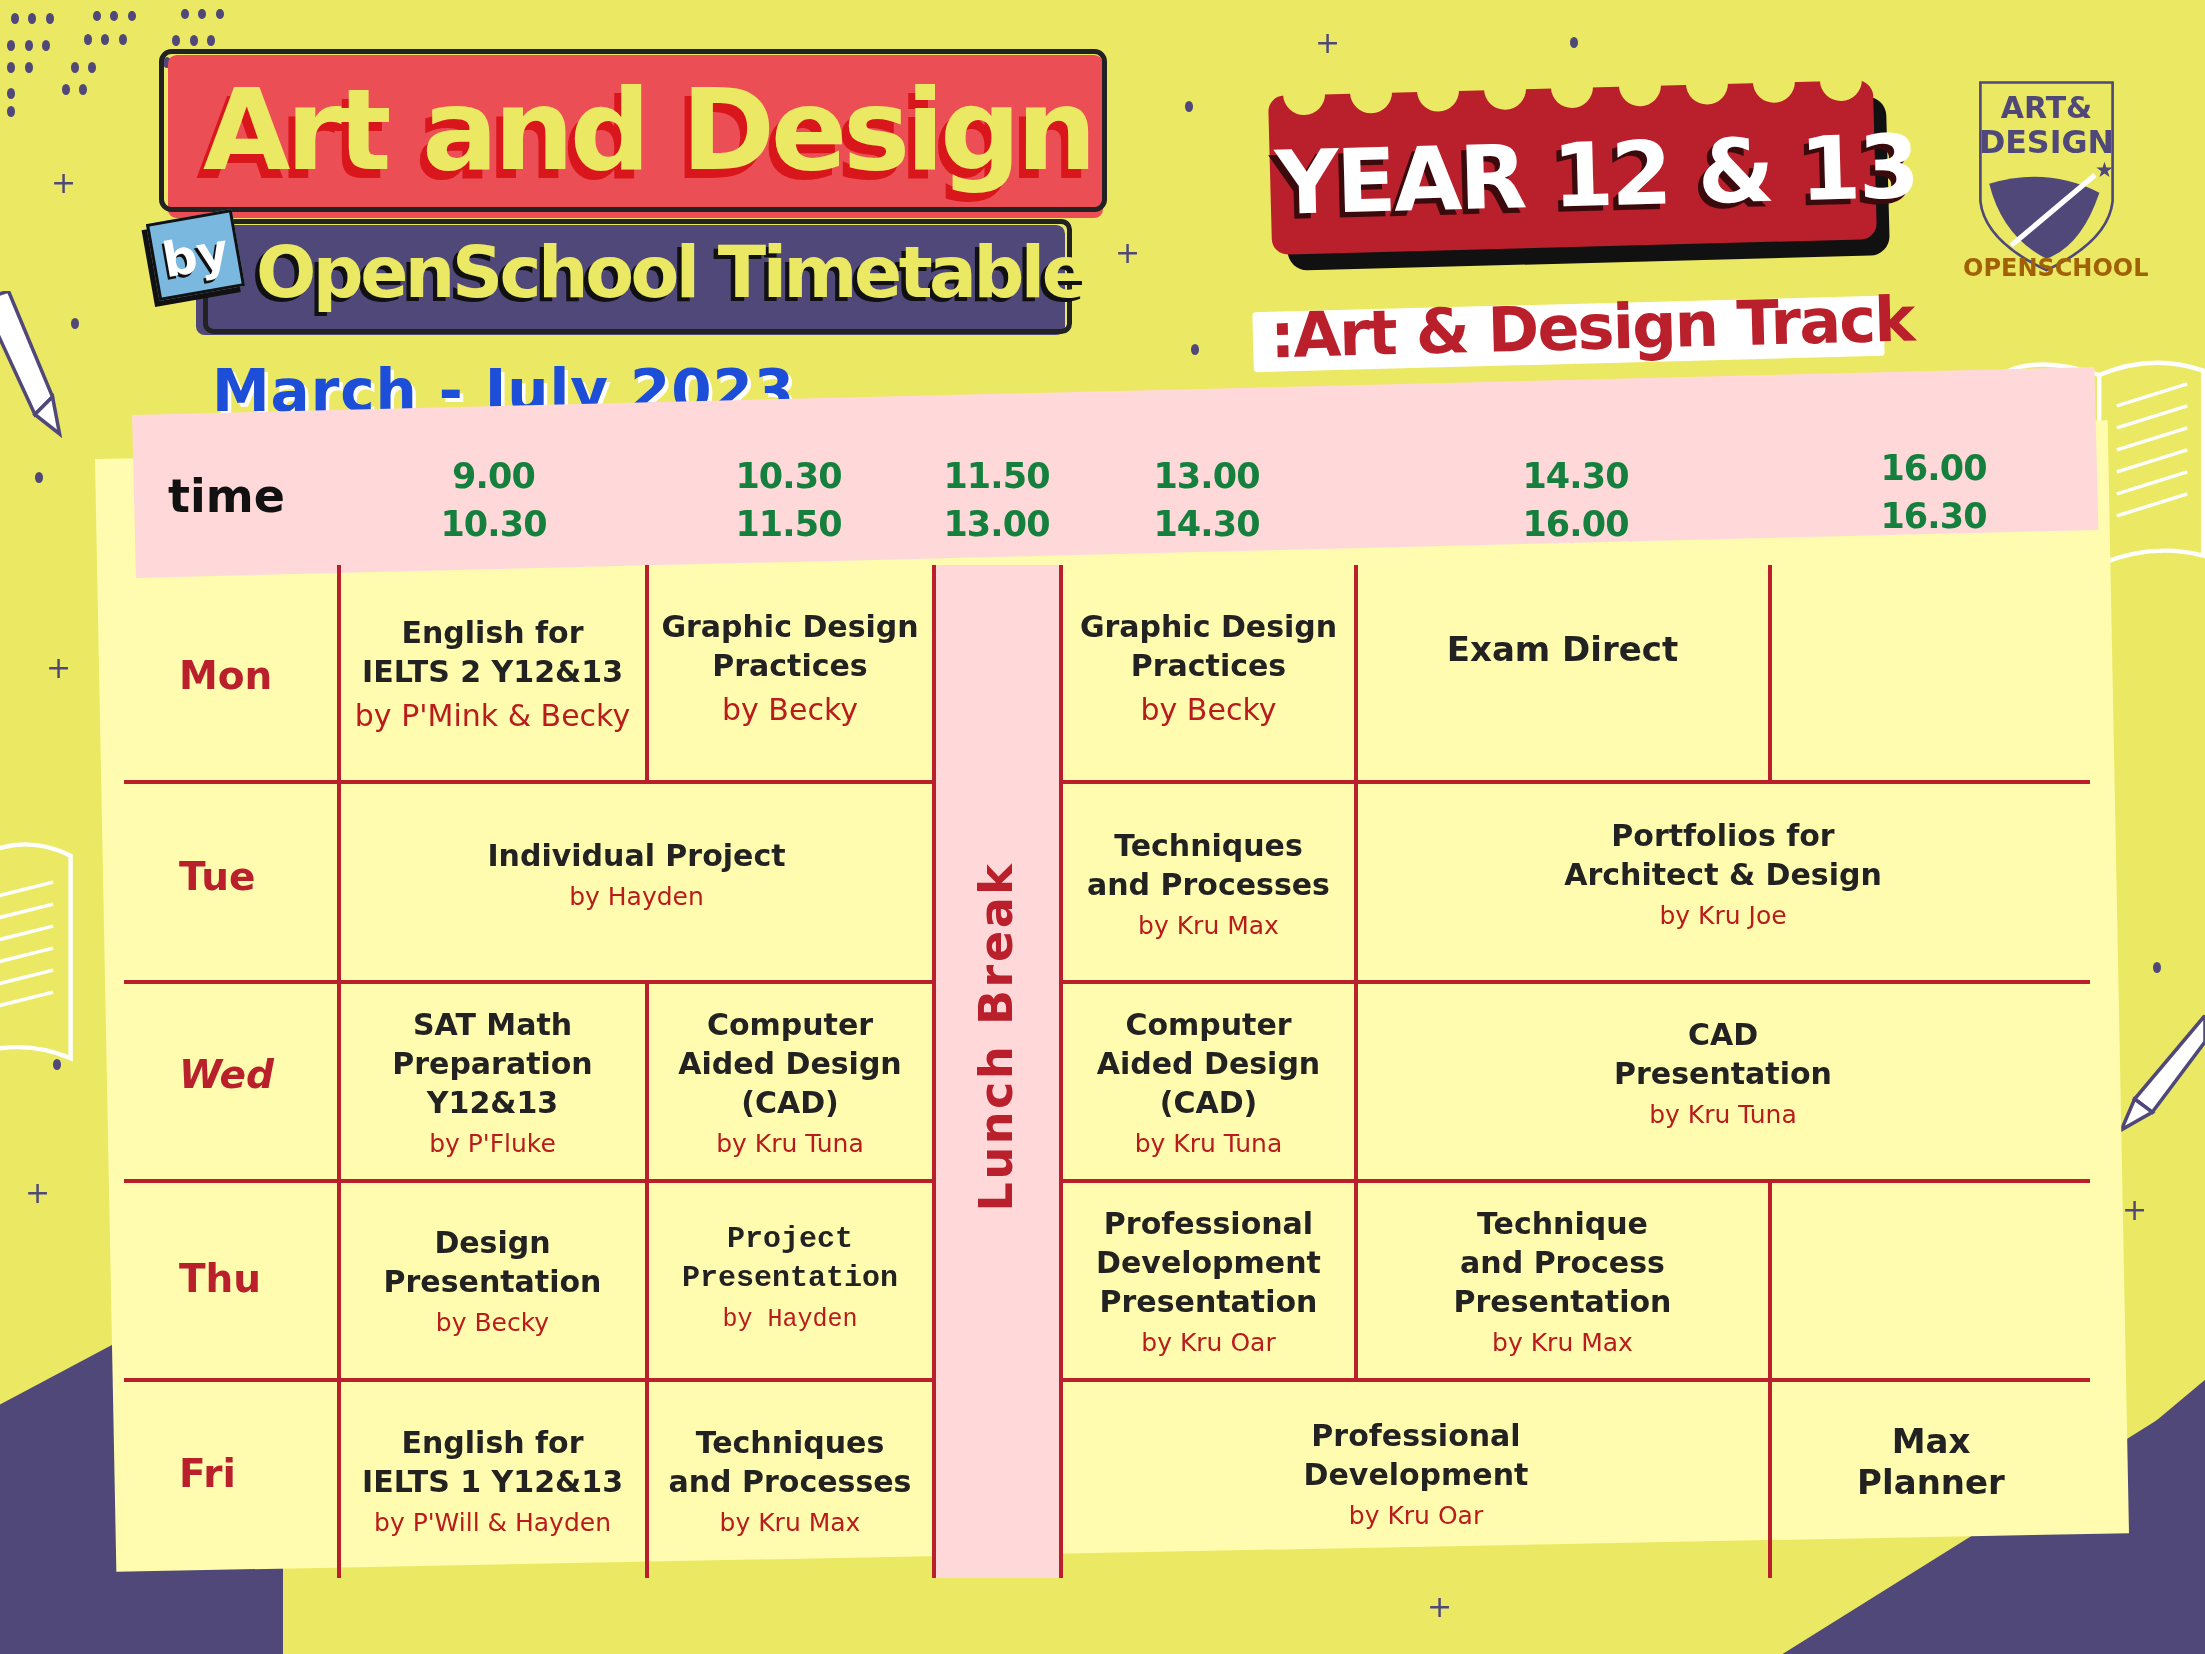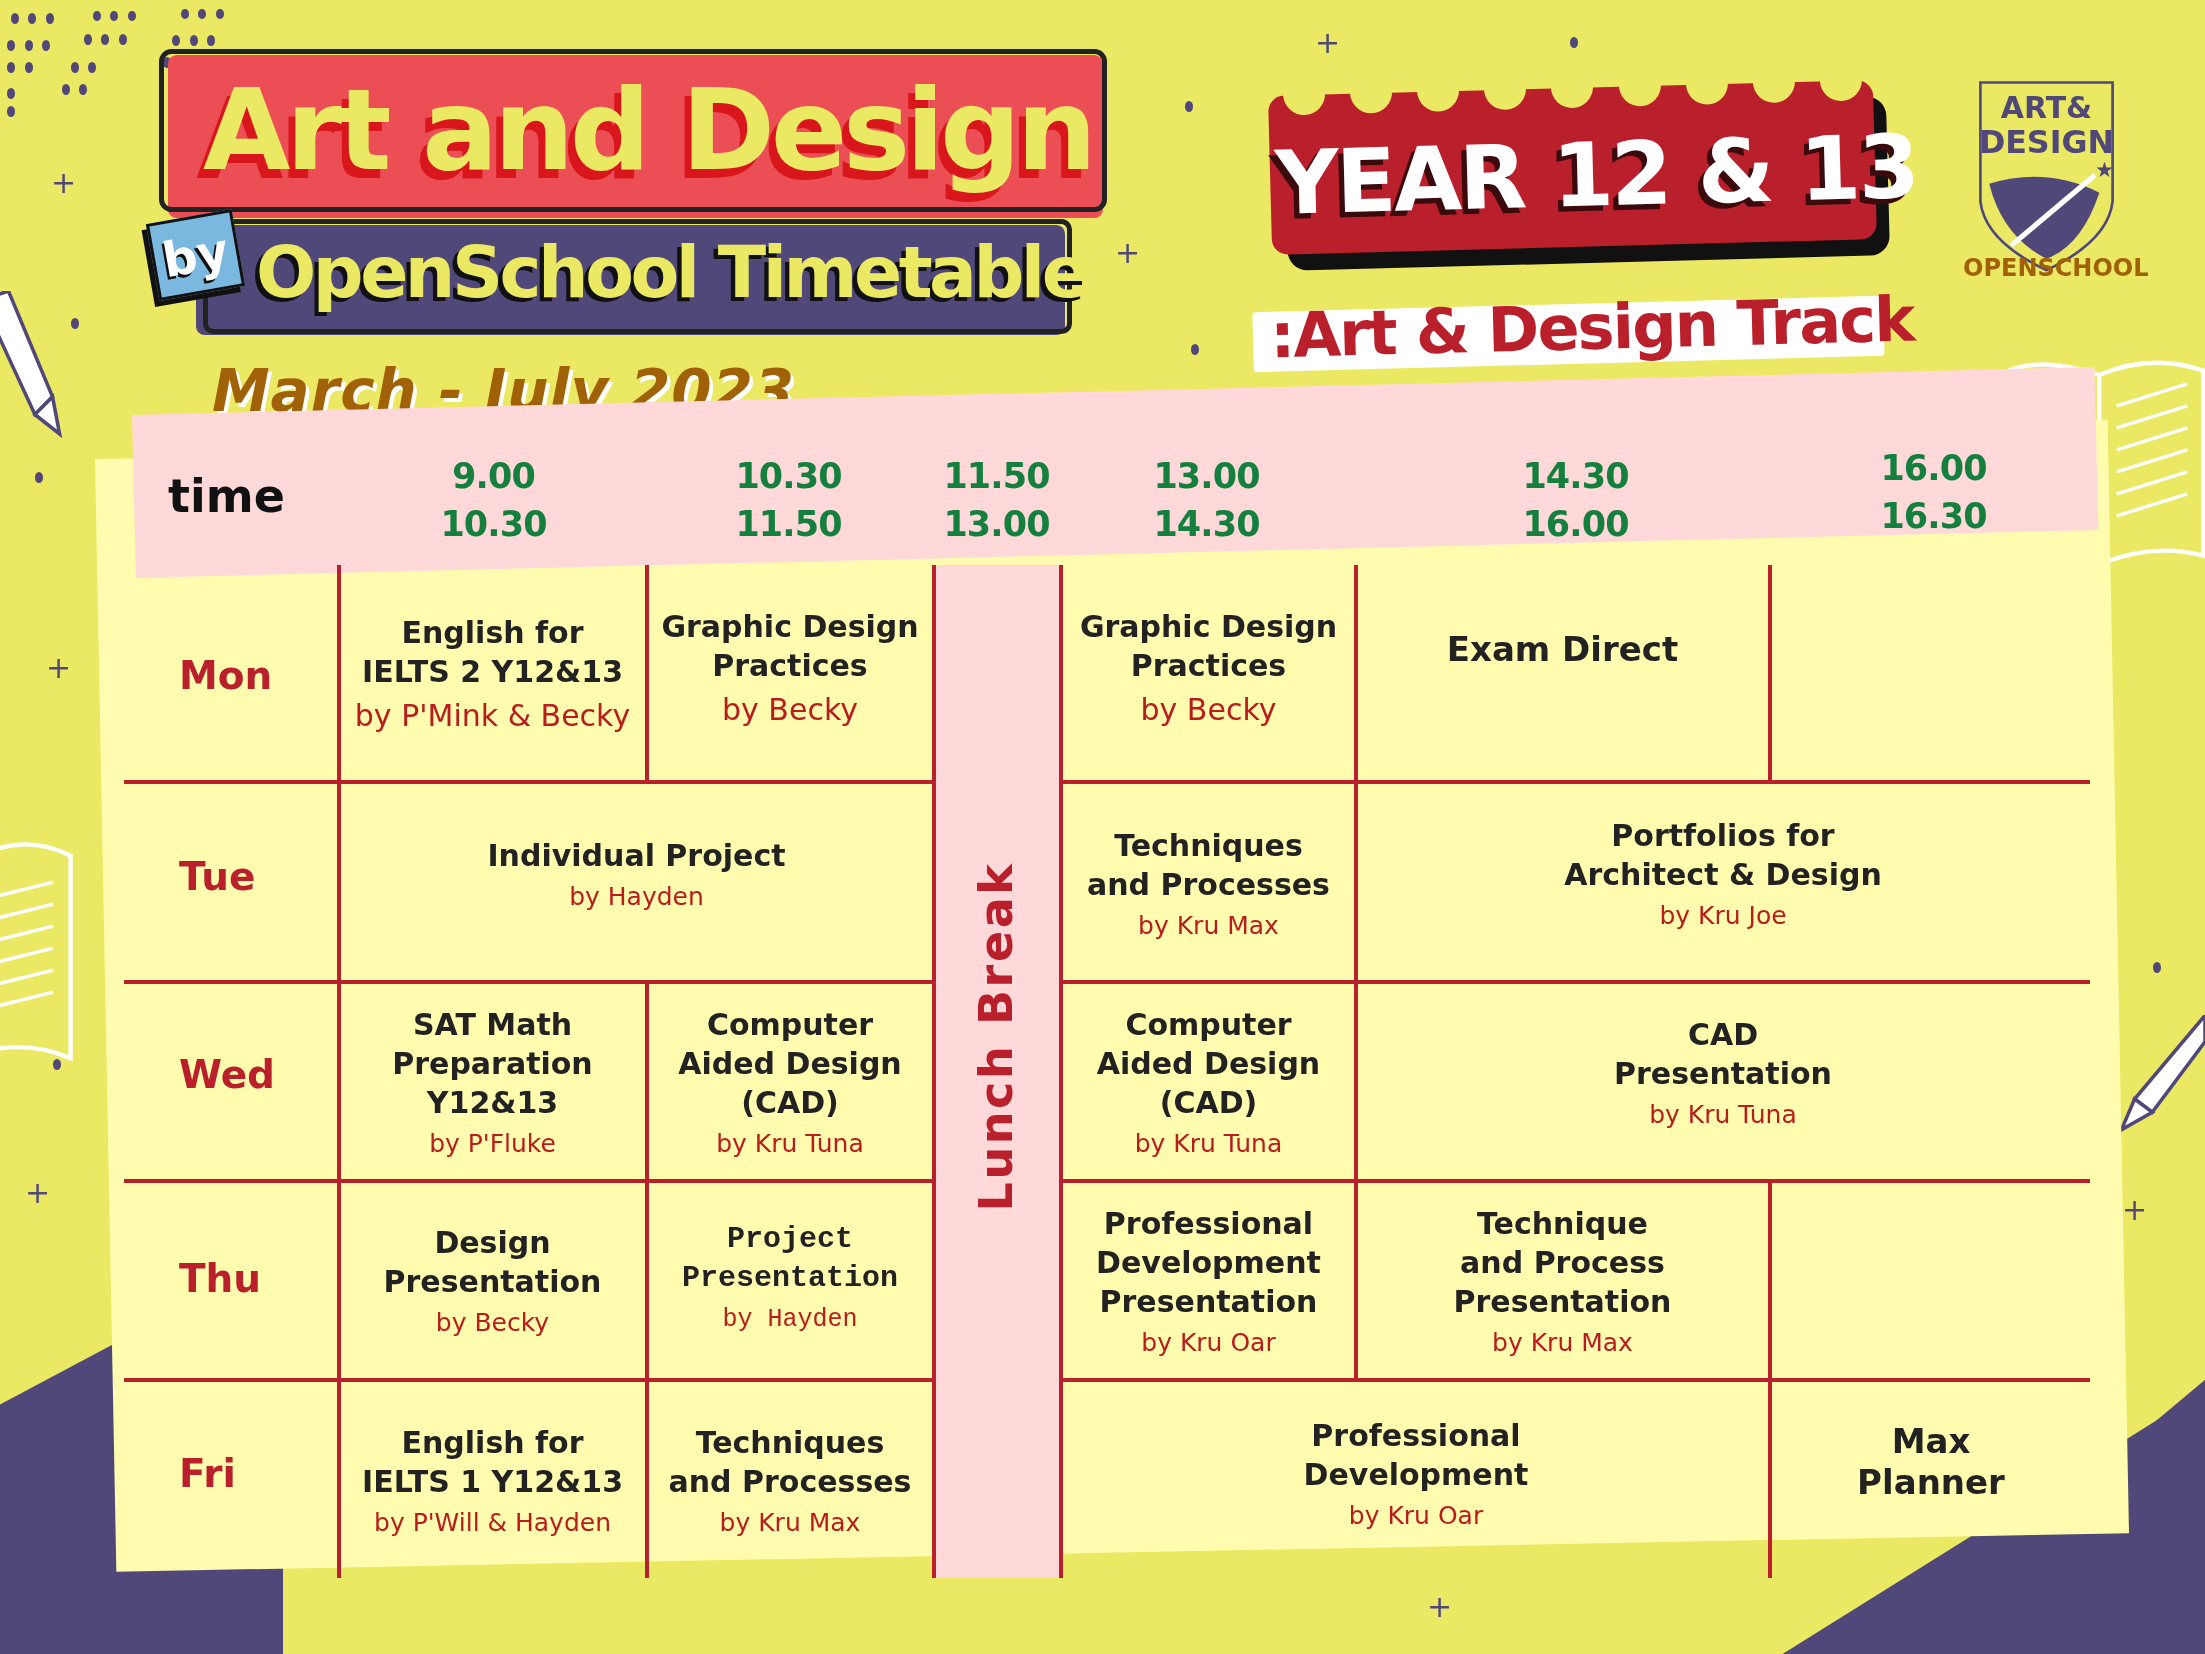--- a/index.html
+++ b/index.html
@@ -10,21 +10,21 @@
   .plus { position:absolute; color:#4f4878; font-size:30px; line-height:1; font-family:"DejaVu Sans", sans-serif; }
   .purple-shape { position:absolute; background:#4f4878; }
   
   .title-red { left:168px; top:55px; width:935px; height:163px; background:#eb4f55; border-radius:8.8px; }
   .title-red-outline { left:159px; top:49px; width:948px; height:163px; border:5.3px solid #222; border-radius:12.4px; box-sizing:border-box; }
   .title-main { left:203px; top:64px; font-family:"DejaVu Sans", sans-serif; font-weight:bold; font-size:113px; color:#ebe963; letter-spacing:-4.4px; text-shadow:-7px 8.8px 0 #d9161c; white-space:nowrap; }
   .subtitle-box { left:196px; top:225px; width:869px; height:110px; background:#4f4878; border-radius:8.8px; }
   .subtitle-outline { left:203px; top:219px; width:869px; height:115px; border:5.3px solid #222; border-radius:10.6px; box-sizing:border-box; }
   .subtitle { left:256px; top:231px; font-weight:bold; font-size:71px; color:#ebe963; letter-spacing:-3.5px; text-shadow:-4.4px 4.4px 0 #111; white-space:nowrap; }
   .by-badge { left:152px; top:216px; width:81px; height:72px; background:#7ab8e0; border:3.5px solid #111; transform:rotate(-10deg); box-shadow:-5.3px 5.3px 0 #111; display:flex; align-items:center; justify-content:center; font-weight:bold; font-size:48px; color:#fff; text-shadow:-2.6px 2.6px 0 #111; }
-  .date { left:212px; top:357px; font-weight:bold; font-size:58px; color:#a16207; text-shadow:3.5px 3.5px 0 #fff; white-space:nowrap; letter-spacing:0.9px;font-style:italic; }
+  .date { left:212px; top:357px; font-weight:bold; font-size:58px; color:#1d4ed8; text-shadow:3.5px 3.5px 0 #fff; white-space:nowrap; letter-spacing:0.9px; }
   
   .year-shadow { left:1286px; top:104px; width:602px; height:159px; background:#111; border-radius:19.4px; transform:rotate(-1.5deg); }
   .year-box { left:1270px; top:88px; width:605px; height:159px; background:#b9202b; border-radius:16px; transform:rotate(-1.5deg); }
   .scallops { left:1270px; top:69px; width:605px; height:39px; display:flex; justify-content:space-around; transform:rotate(-1.5deg); }
   .scallop { width:42px; height:42px; background:#ebe963; border-radius:50%; margin-top:-3.5px; }
   .year-text { left:1275px; top:124px; width:600px; text-align:center; font-weight:bold; font-size:88px; color:#fff; text-shadow:-5.3px 5.3px 0 #3a0a0d; letter-spacing:-2.6px; white-space:nowrap; transform:rotate(-1.5deg); }
   .track-bg { left:1253px; top:304px; width:631px; height:60px; background:#fff; transform:rotate(-1.5deg); border-radius:3.5px; }
   .track { left:1270px; top:291px; font-weight:bold; font-size:62px; color:#b9202b; white-space:nowrap; letter-spacing:-1.8px; transform:rotate(-1.5deg); }
   
   .logo { left:1976px; top:78px; width:141px; height:194px; }
@@ -219,21 +219,21 @@
   <div class="vline" style="left:521px;top:0;height:217px;"></div>
   <div class="vline" style="left:521px;top:415px;height:598px;"></div>
   <div class="vline" style="left:808px;top:0;height:1013px;"></div>
   <div class="vline" style="left:935px;top:0;height:1013px;"></div>
   <div class="vline" style="left:1230px;top:0;height:813px;"></div>
   <div class="vline" style="left:1644px;top:0;height:217px;"></div>
   <div class="vline" style="left:1644px;top:614px;height:399px;"></div>
 
   <div class="day" style="left:55px;top:88px;">Mon</div>
   <div class="day" style="left:55px;top:289px;">Tue</div>
-  <div class="day" style="left:55px;top:487px;">Wed</div>
+  <div class="day" style="left:55px;top:487px;font-style:italic;">Wed</div>
   <div class="day" style="left:55px;top:691px;">Thu</div>
   <div class="day" style="left:55px;top:886px;">Fri</div>
 
   <div class="cell" style="left:217px;top:0;width:303px;height:215px;">
     <div class="subj">English for
 IELTS 2 Y12&amp;13</div>
     <div class="tutor big">by P'Mink &amp; Becky</div>
   </div>
   <div class="cell" style="left:524px;top:0;width:284px;height:203px;">
     <div class="subj">Graphic Design

